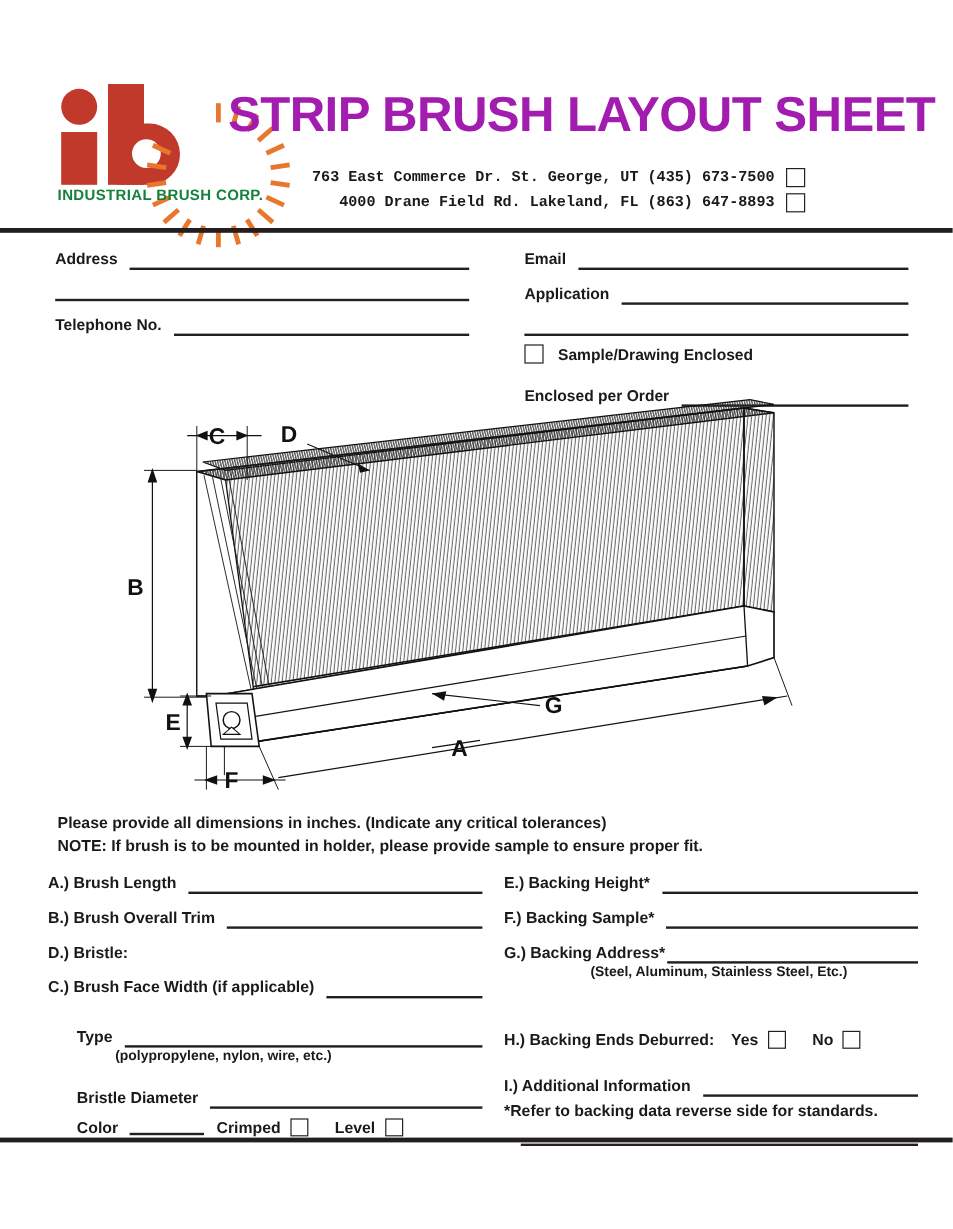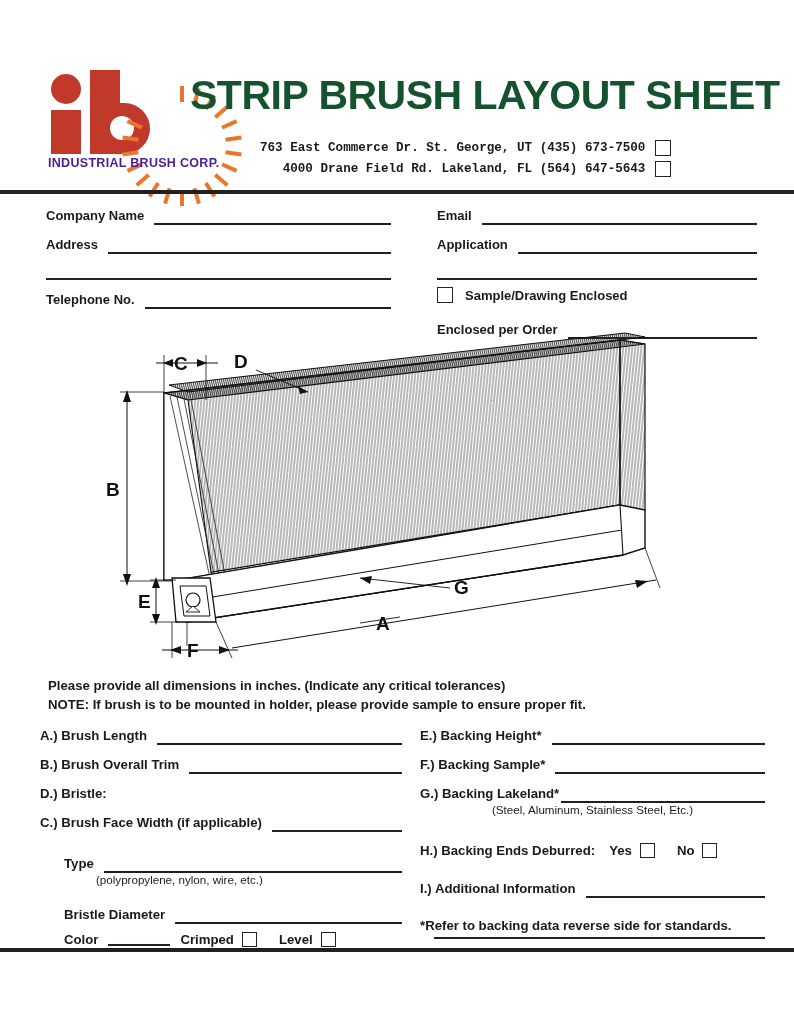--- a/index.html
+++ b/index.html
@@ -48,21 +48,21 @@
   }
   .logo-sub {
     position:absolute; left:0; top:88px; width:176px;
     color: var(--ibc-orange);
     font-size: 12.5px; font-weight: bold; letter-spacing: 0.3px;
     white-space: nowrap;
   }
   .title {
     position:absolute; left:190px; top:72px;
     font-size: 41px; font-weight: bold; letter-spacing: -0.5px;
-    color:#14532d; white-space: nowrap;
+    color:#a21caf; white-space: nowrap;
   }
   .addr-block { position:absolute; left:260px; top:137px;font-family:Liberation Mono, monospace; }
   .addr-line {
     display:flex; align-items:center; justify-content:flex-end;
     gap:10px; height: 21px;
   }
   .addr-text { font-size: 12.6px; font-weight: bold; white-space: nowrap; }
   .cbox {
     display:inline-block; width:16px; height:16px;
     border: 1.6px solid #222; background:#fff; flex:0 0 auto;
@@ -97,21 +97,21 @@
 
   
   .spec { position:absolute; top: 716px; left:0; width: 794px; height: 228px; }
   .spec-l { position:absolute; left: 40px; top:0; width: 362px; }
   .spec-r { position:absolute; left: 420px; top:0; width: 345px; }
 
   .srow { display:flex; align-items:flex-end; height: 29px; }
   .slabel { font-size: 13.2px; font-weight: bold; white-space: nowrap; padding-bottom: 2px; text-align: right; }
   .sline { flex:1 1 auto; border-bottom: 2.2px solid #231f20; margin-left: 10px; height: 14px; }
   .sline.tight { margin-left: 2px; }
-  .hint { font-size: 11.6px; font-weight: normal; padding-left: 56px; height: 22px; white-space: nowrap; }
+  .hint { font-size: 11.6px; font-weight: bold; padding-left: 56px; height: 22px; white-space: nowrap; }
   .hint.r { padding-left: 72px; }
   .indent { padding-left: 24px; }
 
   .cb-inline { display:flex; align-items:center; height: 30px; gap: 0; }
   .cb-inline .slabel { padding-bottom: 0; }
   .short-line { width: 62px; border-bottom: 2.2px solid #231f20; height: 13px; margin: 0 10px; }
 
   .footnote {
     position:absolute; left: 420px; top: 918px;
     font-size: 13.2px; font-weight: bold; white-space: nowrap;
@@ -147,46 +147,42 @@
             <span style="transform: translate(-50%, -50%) rotate(180deg) translateY(-26px); background: rgb(232, 118, 44);"></span>
             <span style="transform: translate(-50%, -50%) rotate(196.364deg) translateY(-26px); background: rgb(232, 118, 44);"></span>
             <span style="transform: translate(-50%, -50%) rotate(212.727deg) translateY(-26px); background: rgb(232, 118, 44);"></span>
             <span style="transform: translate(-50%, -50%) rotate(229.091deg) translateY(-26px); background: rgb(232, 118, 44);"></span>
             <span style="transform: translate(-50%, -50%) rotate(245.455deg) translateY(-26px); background: rgb(232, 118, 44);"></span>
             <span style="transform: translate(-50%, -50%) rotate(261.818deg) translateY(-26px); background: rgb(232, 118, 44);"></span>
             <span style="transform: translate(-50%, -50%) rotate(278.182deg) translateY(-26px); background: rgb(232, 118, 44);"></span>
             <span style="transform: translate(-50%, -50%) rotate(294.545deg) translateY(-26px); background: rgb(232, 118, 44);"></span>
           </div>
       </div>
-      <div class="logo-sub" style="color: #4c1d95;">INDUSTRIAL BRUSH CORP.</div>
+      <div class="logo-sub" style="color: #15803d;">INDUSTRIAL BRUSH CORP.</div>
     </div>
 
     <div class="title">STRIP BRUSH LAYOUT SHEET</div>
 
     <div class="addr-block">
       <div class="addr-line">
         <span class="addr-text">763 East Commerce Dr. St. George, UT (435) 673-7500</span>
         <span class="cbox"></span>
       </div>
       <div class="addr-line">
-        <span class="addr-text">4000 Drane Field Rd. Lakeland,  FL  (564) 647-5643</span>
+        <span class="addr-text">4000 Drane Field Rd. Lakeland,  FL  (863) 647-8893</span>
         <span class="cbox"></span>
       </div>
     </div>
   </div>
 
   <div class="rule-thick rule-top"></div>
 
   <div class="contact">
 
     <div class="col-l">
-      <div class="frow">
-        <span class="flabel">Company Name</span>
-        <span class="fline"></span>
-      </div>
       <div class="frow">
         <span class="flabel">Address</span>
         <span class="fline"></span>
       </div>
       <div class="frow cont">
         <span class="fline wide"></span>
       </div>
       <div class="frow">
         <span class="flabel">Telephone No.</span>
         <span class="fline"></span>
@@ -343,26 +339,26 @@
     <div class="spec-r">
       <div class="srow">
         <span class="slabel">E.) Backing Height*</span>
         <span class="sline"></span>
       </div>
       <div class="srow">
         <span class="slabel">F.) Backing Sample*</span>
         <span class="sline"></span>
       </div>
       <div class="srow">
-        <span class="slabel">G.) Backing Lakeland*</span>
+        <span class="slabel">G.) Backing Address*</span>
         <span class="sline tight"></span>
       </div>
       <div class="hint r">(Steel, Aluminum, Stainless Steel, Etc.)</div>
 
-      <div class="cb-inline" style="margin-top:10px">
+      <div class="cb-inline" style="margin-top:26px">
         <span class="slabel">H.) Backing Ends Deburred:</span>
         <span class="gap14"></span>
         <span class="slabel">Yes</span>
         <span class="gap8"></span>
         <span class="cbox sm"></span>
         <span class="gap22"></span>
         <span class="slabel">No</span>
         <span class="gap8"></span>
         <span class="cbox sm"></span>
       </div>

